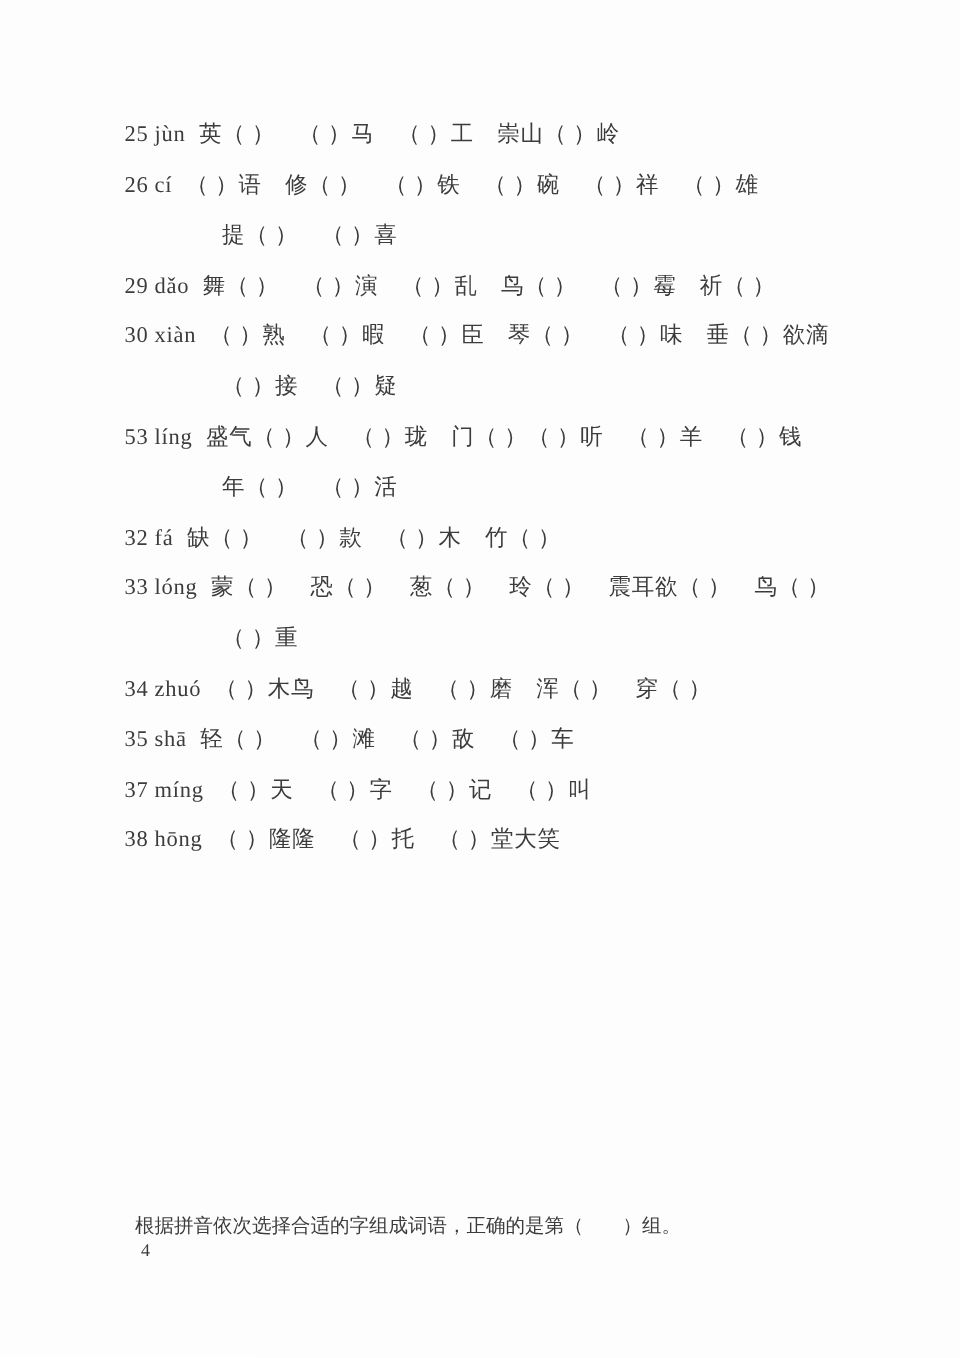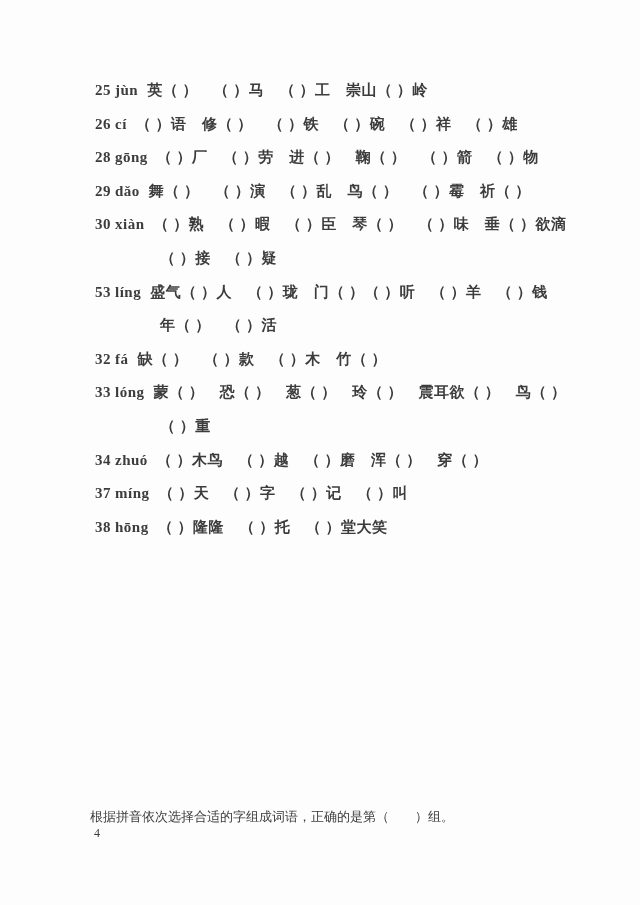--- a/index.html
+++ b/index.html
@@ -11,24 +11,23 @@
     position: relative;
     width: 640px;
     height: 905px;
     background: #fdfdfd;
     font-family: "Liberation Serif", "DejaVu Serif", serif;
     color: #3c3c3c;
     overflow: hidden;
   }
   .content {
     position: absolute;
-    left: 95px;
+    left: 83px;
     top: 74px;
     width: 470px;
-    font-weight: bold;
   }
   .row {
     font-size: 15px;
     line-height: 33.6px;
     white-space: pre;
     letter-spacing: 0.5px;
   }
   .row .num {
     display: inline-block;
     margin-right: 4px;
@@ -64,37 +63,38 @@
 
 <div class="page">
 
   <div class="content">
 
     <div class="row"><span class="num">25</span><span class="pinyin">jùn</span><span class="text">英（ ）　（ ）马　（ ）工　崇山（ ）岭</span></div>
 
     <div class="row"><span class="num">26</span><span class="pinyin">cí</span><span class="text">（ ）语　修（ ）　（ ）铁　（ ）碗　（ ）祥　（ ）雄</span></div>
 
 
-    <div class="row"><span class="num">28</span><span class="pinyin">gōng</span><span class="text">（ ）厂　（ ）劳　进（ ）　鞠（ ）　（ ）箭　（ ）物</span></div>
+    <div class="row cont"><span class="text">提（ ）　（ ）喜</span></div>
 
     <div class="row"><span class="num">29</span><span class="pinyin">dǎo</span><span class="text">舞（ ）　（ ）演　（ ）乱　鸟（ ）　（ ）霉　祈（ ）</span></div>
 
     <div class="row"><span class="num">30</span><span class="pinyin">xiàn</span><span class="text">（ ）熟　（ ）暇　（ ）臣　琴（ ）　（ ）味　垂（ ）欲滴</span></div>
     <div class="row cont"><span class="text">（ ）接　（ ）疑</span></div>
 
     <div class="row"><span class="num">53</span><span class="pinyin">líng</span><span class="text">盛气（ ）人　（ ）珑　门（ ）（ ）听　（ ）羊　（ ）钱</span></div>
     <div class="row cont"><span class="text">年（ ）　（ ）活</span></div>
 
     <div class="row"><span class="num">32</span><span class="pinyin">fá</span><span class="text">缺（ ）　（ ）款　（ ）木　竹（ ）</span></div>
 
     <div class="row"><span class="num">33</span><span class="pinyin">lóng</span><span class="text">蒙（ ）　恐（ ）　葱（ ）　玲（ ）　震耳欲（ ）　鸟（ ）</span></div>
     <div class="row cont"><span class="text">（ ）重</span></div>
 
     <div class="row"><span class="num">34</span><span class="pinyin">zhuó</span><span class="text">（ ）木鸟　（ ）越　（ ）磨　浑（ ）　穿（ ）</span></div>
 
+    <div class="row"><span class="num">35</span><span class="pinyin">shā</span><span class="text">轻（ ）　（ ）滩　（ ）敌　（ ）车</span></div>
 
 
     <div class="row"><span class="num">37</span><span class="pinyin">míng</span><span class="text">（ ）天　（ ）字　（ ）记　（ ）叫</span></div>
 
     <div class="row"><span class="num">38</span><span class="pinyin">hōng</span><span class="text">（ ）隆隆　（ ）托　（ ）堂大笑</span></div>
 
 
 
   </div>
 

